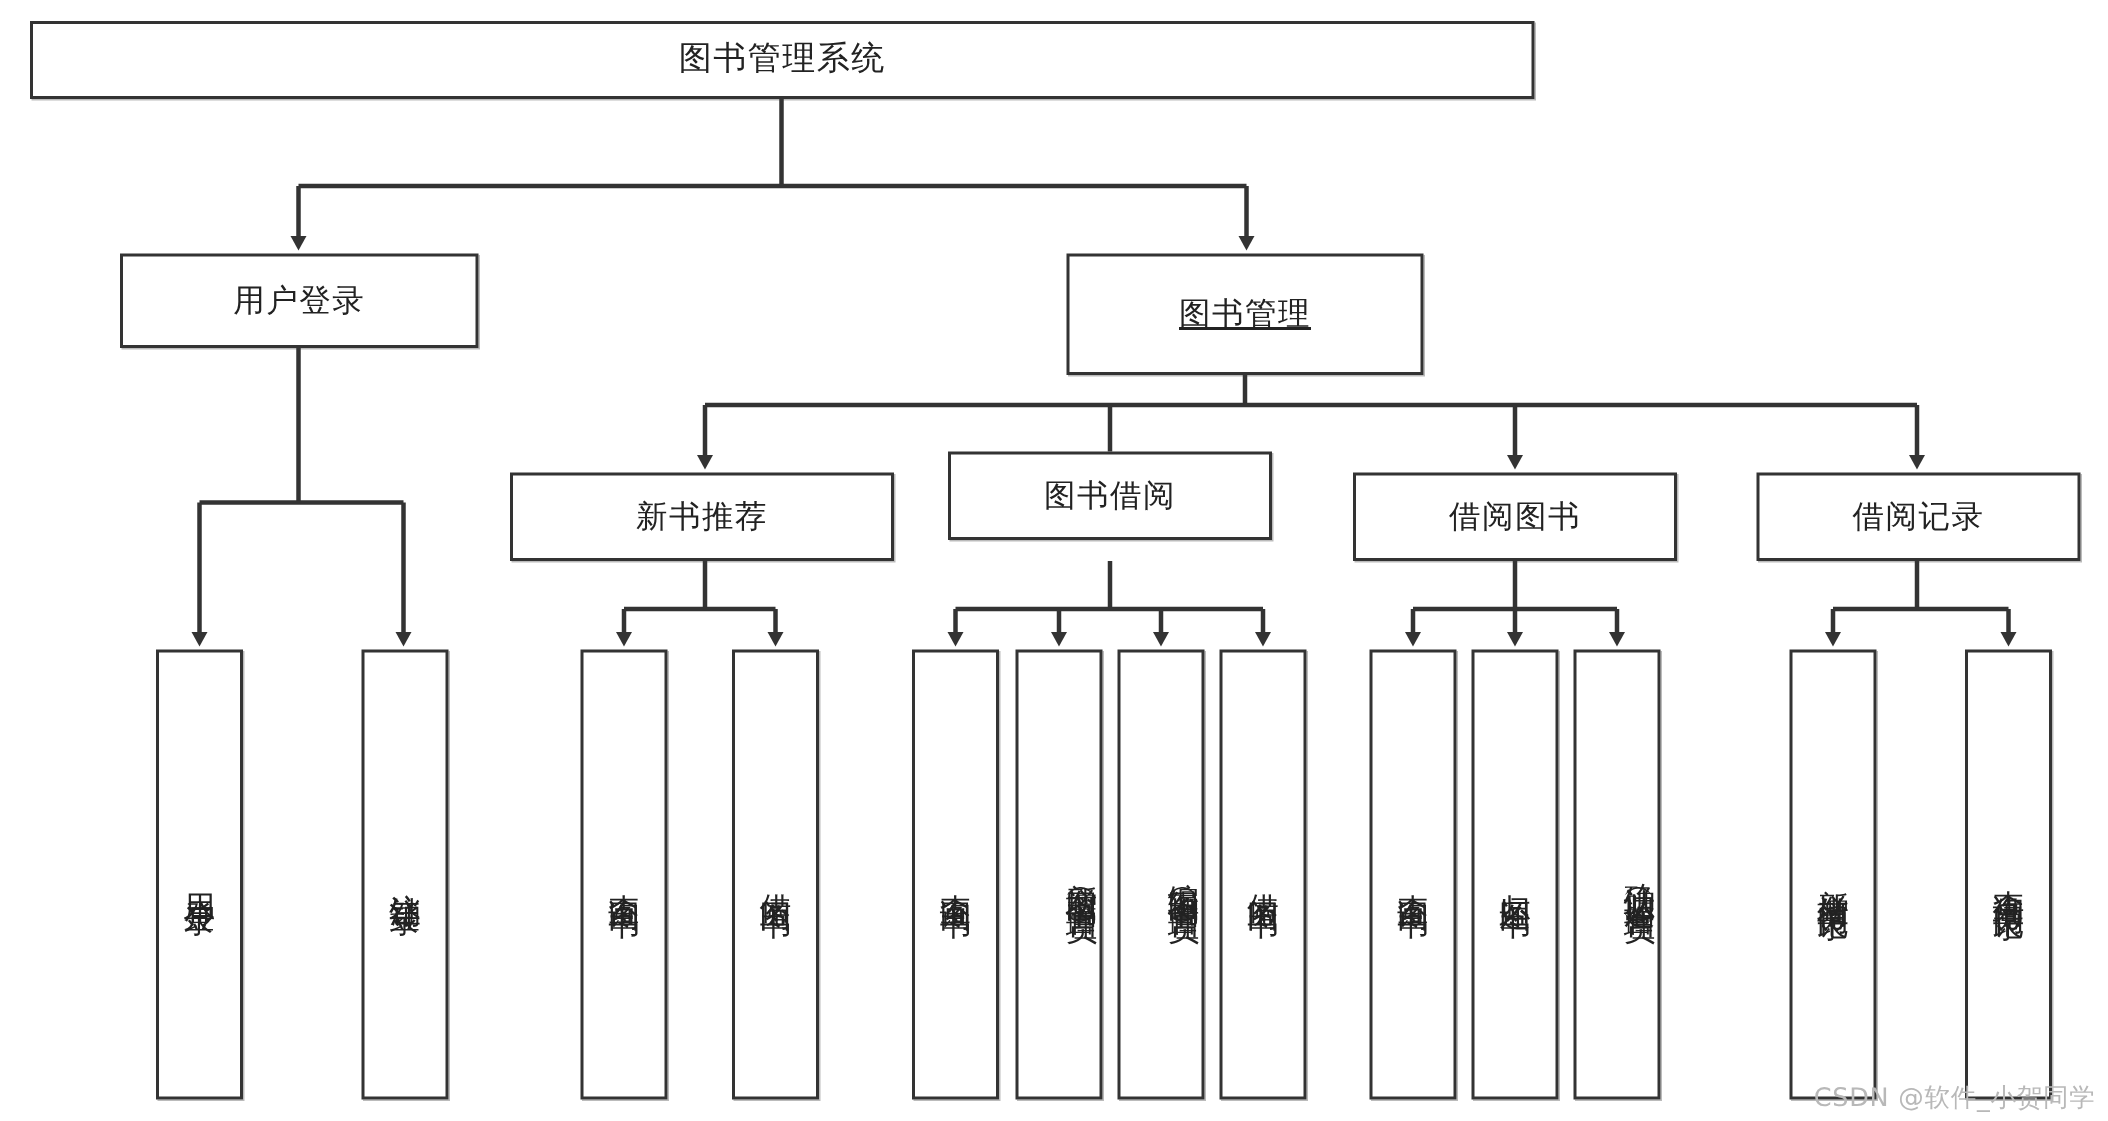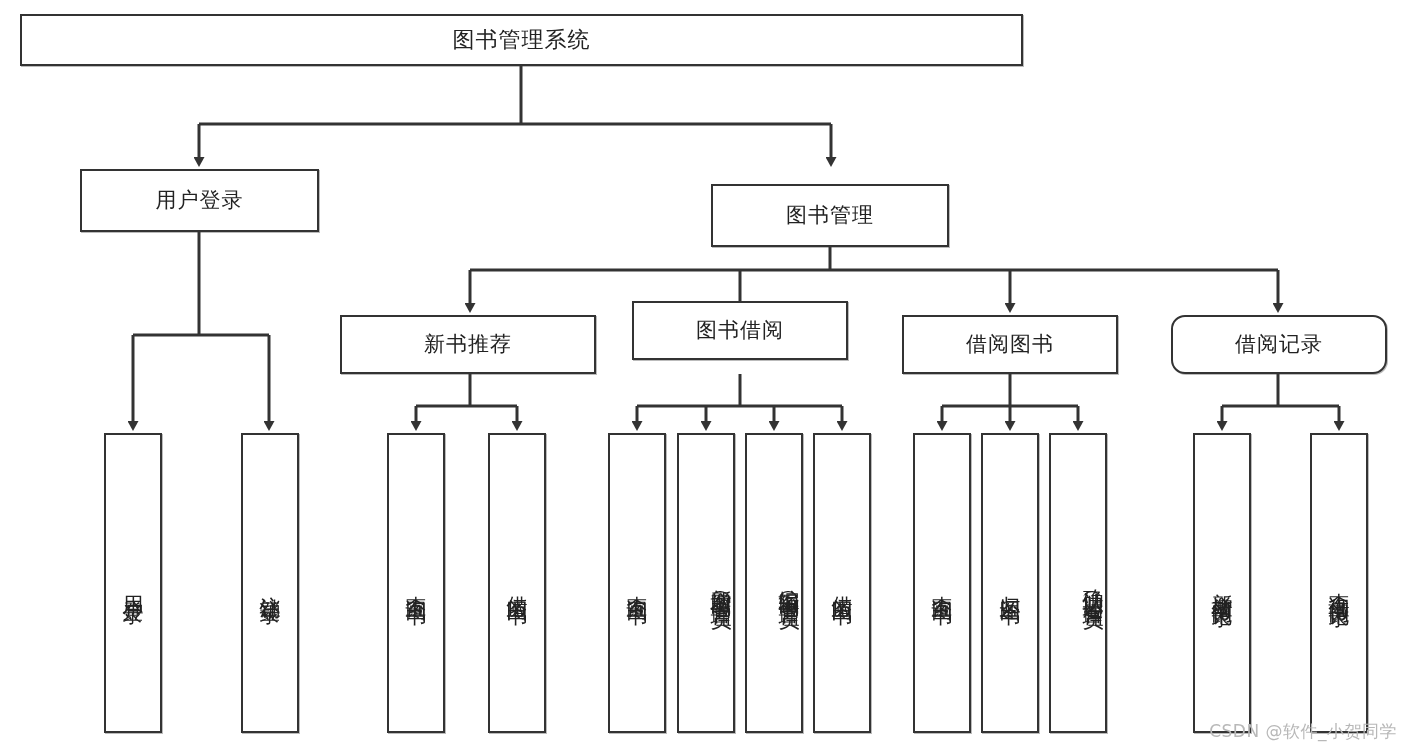--- a/index.html
+++ b/index.html
@@ -122,26 +122,26 @@
       <path d="M1278,374 L1278,406"></path>
       <path d="M1222,406 L1339,406"></path>
       <path d="M1222,406 L1222,422" marker-end="url(#arrow)"></path>
       <path d="M1339,406 L1339,422" marker-end="url(#arrow)"></path>
     </g>
   </svg>
 
   <div class="node horizontal root" style="left:20px; top:14px; width:1003px; height:52px;">图书管理系统</div>
 
   <div class="node horizontal" style="left:80px; top:169px; width:239px; height:63px;">用户登录</div>
-  <div class="node horizontal" style="left:711px; top:184px; width:238px; height:63px;">图书管理</div>
+  <div class="node horizontal" style="left:711px; top:169px; width:238px; height:81px;text-decoration:underline;">图书管理</div>
 
   <div class="node horizontal" style="left:340px; top:315px; width:256px; height:59px;">新书推荐</div>
   <div class="node horizontal" style="left:632px; top:301px; width:216px; height:59px;">图书借阅</div>
   <div class="node horizontal" style="left:902px; top:315px; width:216px; height:59px;">借阅图书</div>
-  <div class="node horizontal" style="left:1171px; top:315px; width:216px; height:59px;border-radius:14px;">借阅记录</div>
+  <div class="node horizontal" style="left:1171px; top:315px; width:216px; height:59px;">借阅记录</div>
 
   <div class="node vertical midtext" style="left:104px; top:433px; width:58px; height:300px;">用户登录</div>
   <div class="node vertical midtext" style="left:241px; top:433px; width:58px; height:300px;">注销登录</div>
 
   <div class="node vertical midtext" style="left:387px; top:433px; width:58px; height:300px;">查询图书</div>
   <div class="node vertical midtext" style="left:488px; top:433px; width:58px; height:300px;">借阅图书</div>
 
   <div class="node vertical midtext" style="left:608px; top:433px; width:58px; height:300px;">查询图书</div>
   <div class="node vertical" style="left:677px; top:433px; width:58px; height:300px;">新增图书（管理员）</div>
   <div class="node vertical" style="left:745px; top:433px; width:58px; height:300px;">编辑图书（管理员）</div>

